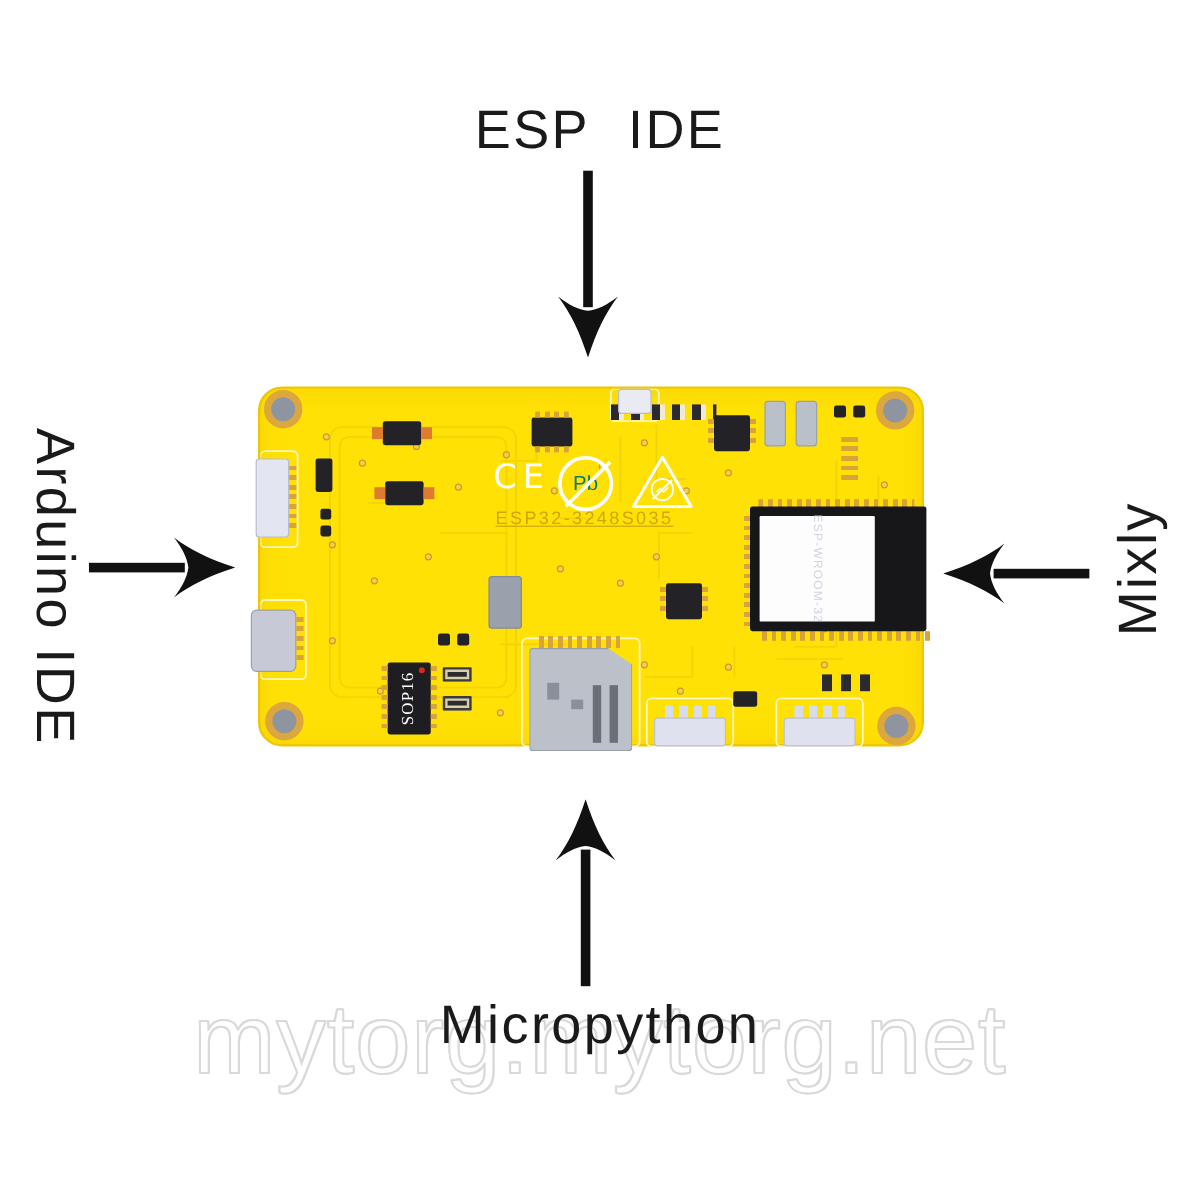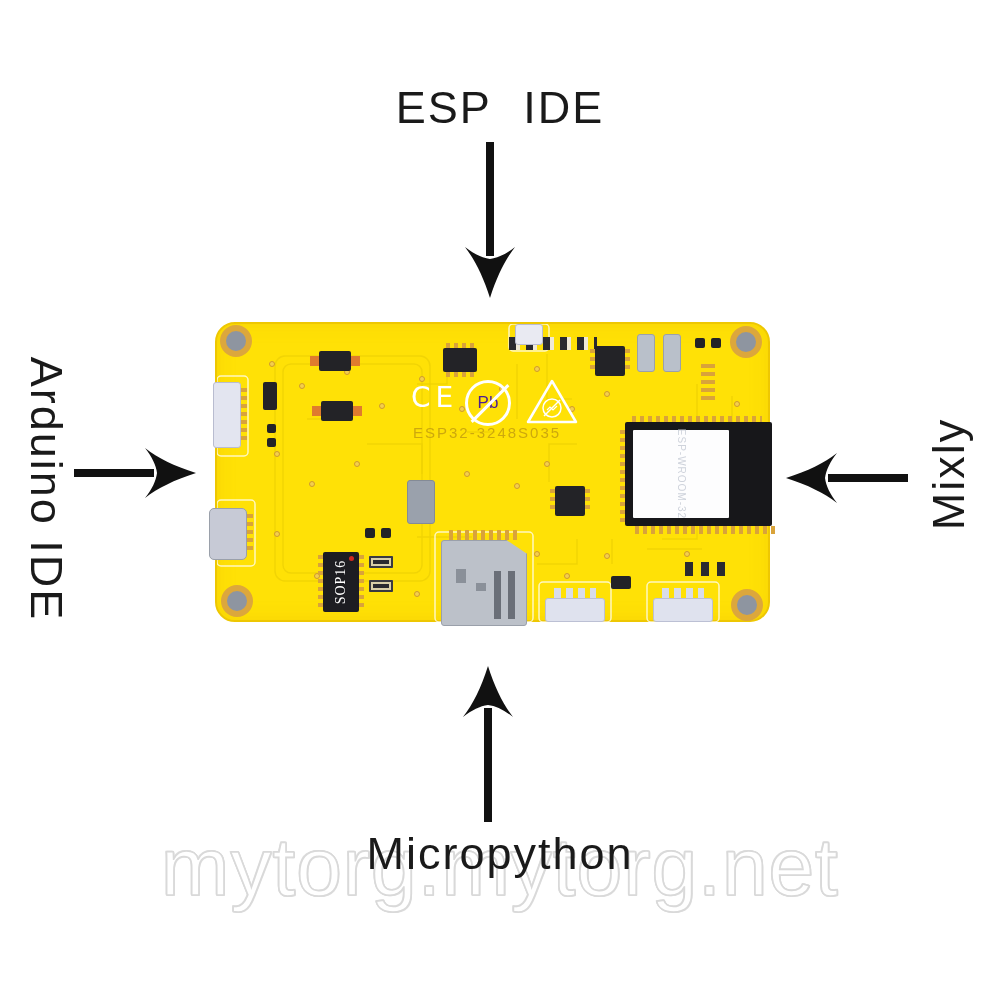--- a/index.html
+++ b/index.html
@@ -53,23 +53,23 @@
   .ic-legs-lr:before,.ic-legs-lr:after{content:"";position:absolute;top:3px;bottom:3px;width:5px;
     background:repeating-linear-gradient(180deg,#d9a33a 0 4px,rgba(0,0,0,0) 4px 8px);}
   .ic-legs-lr:before{left:-5px;} .ic-legs-lr:after{right:-5px;}
   .ic-legs-tb:before,.ic-legs-tb:after{content:"";position:absolute;left:3px;right:3px;height:5px;
     background:repeating-linear-gradient(90deg,#d9a33a 0 4px,rgba(0,0,0,0) 4px 8px);}
   .ic-legs-tb:before{top:-5px;} .ic-legs-tb:after{bottom:-5px;}
 
   
   #ce-mark{color:#fff;font-size:28px;letter-spacing:5px;font-family:"DejaVu Sans",sans-serif;line-height:1;}
   #pb-mark{width:46px;height:46px;border:3px solid #fff;border-radius:50%;box-sizing:border-box;
-    display:flex;align-items:center;justify-content:center;color:#4c1d95;font-size:17px;}
+    display:flex;align-items:center;justify-content:center;color:#0f766e;font-size:17px;}
   #pb-mark:after{content:"";position:absolute;left:-4px;top:19px;width:52px;height:3px;background:#fff;transform:rotate(-45deg);}
-  #model-silk{color:#c9a40e;font-size:15px;letter-spacing:2px;opacity:.92;white-space:nowrap;}
+  #model-silk{color:#c9a40e;font-size:15px;letter-spacing:2px;opacity:.92;white-space:nowrap;text-decoration:underline;}
 
   
   #esp-module{background:#17171a;border-radius:2px;}
   #module-label{position:absolute;left:8px;top:8px;width:96px;height:88px;background:#fdfdfe;border-radius:1px;}
   #module-label span{position:absolute;left:50%;top:50%;transform:translate(-50%,-50%) rotate(90deg);
     color:#c7ccd6;font-size:10px;letter-spacing:1px;white-space:nowrap;opacity:.85;}
 
   
   #sop16{background:#1d1d22;border-radius:2px;}
   #sop16 span{position:absolute;left:50%;top:50%;transform:translate(-50%,-50%) rotate(-90deg);

